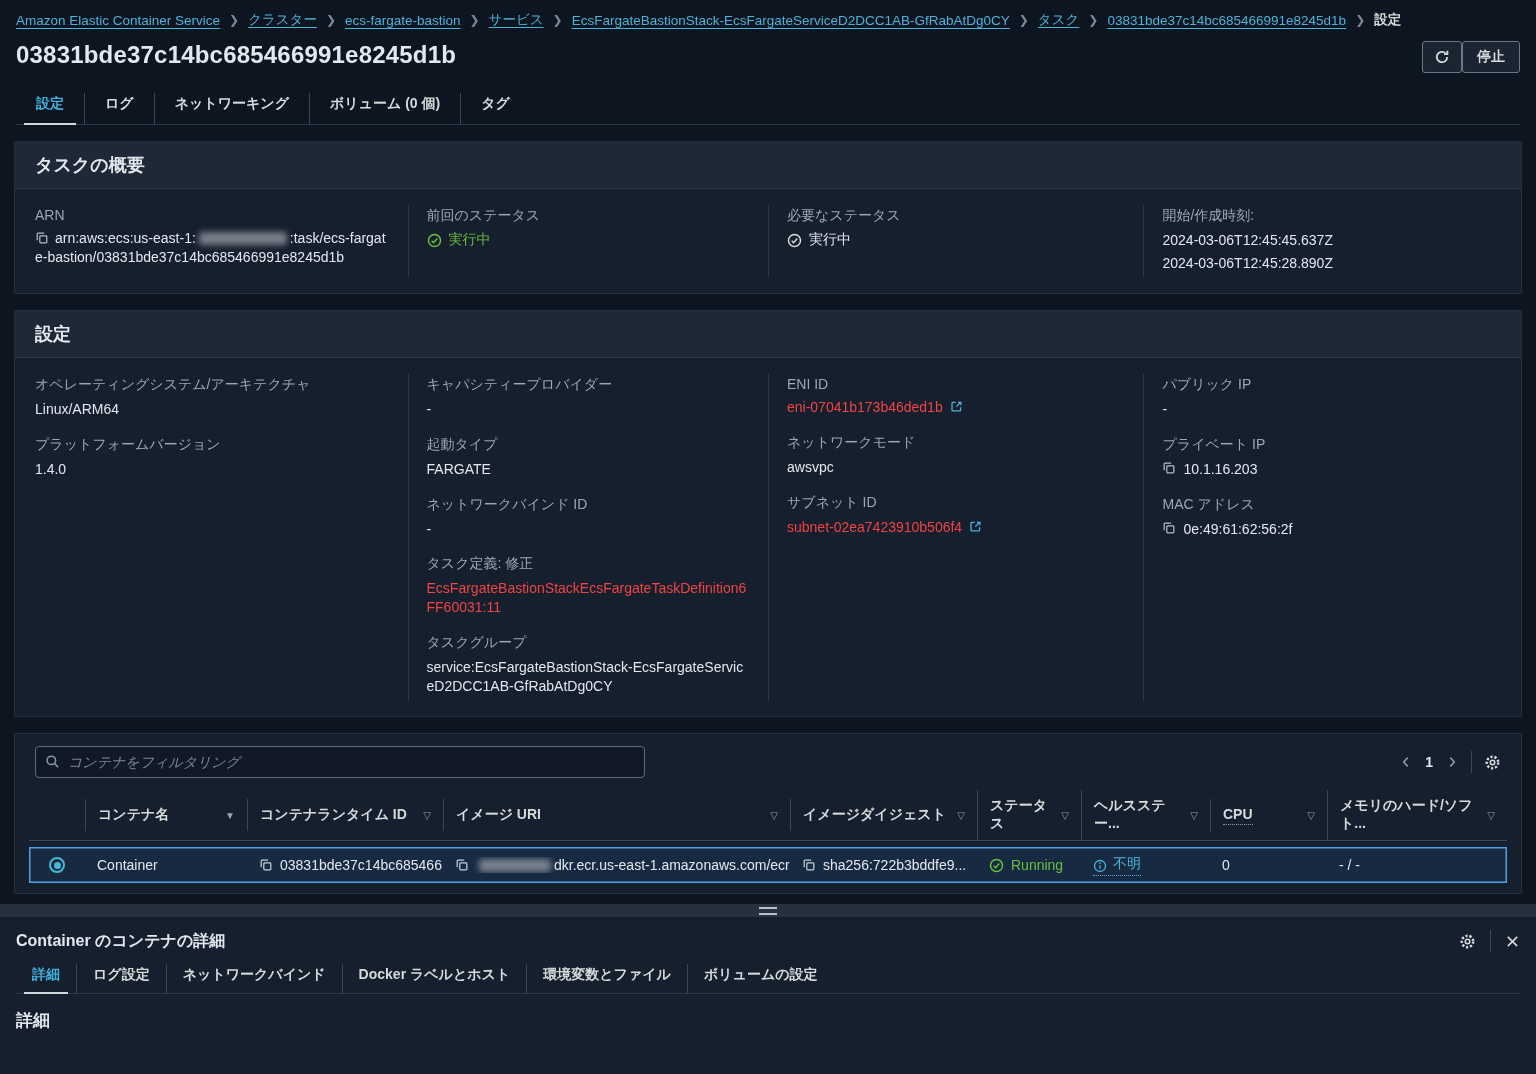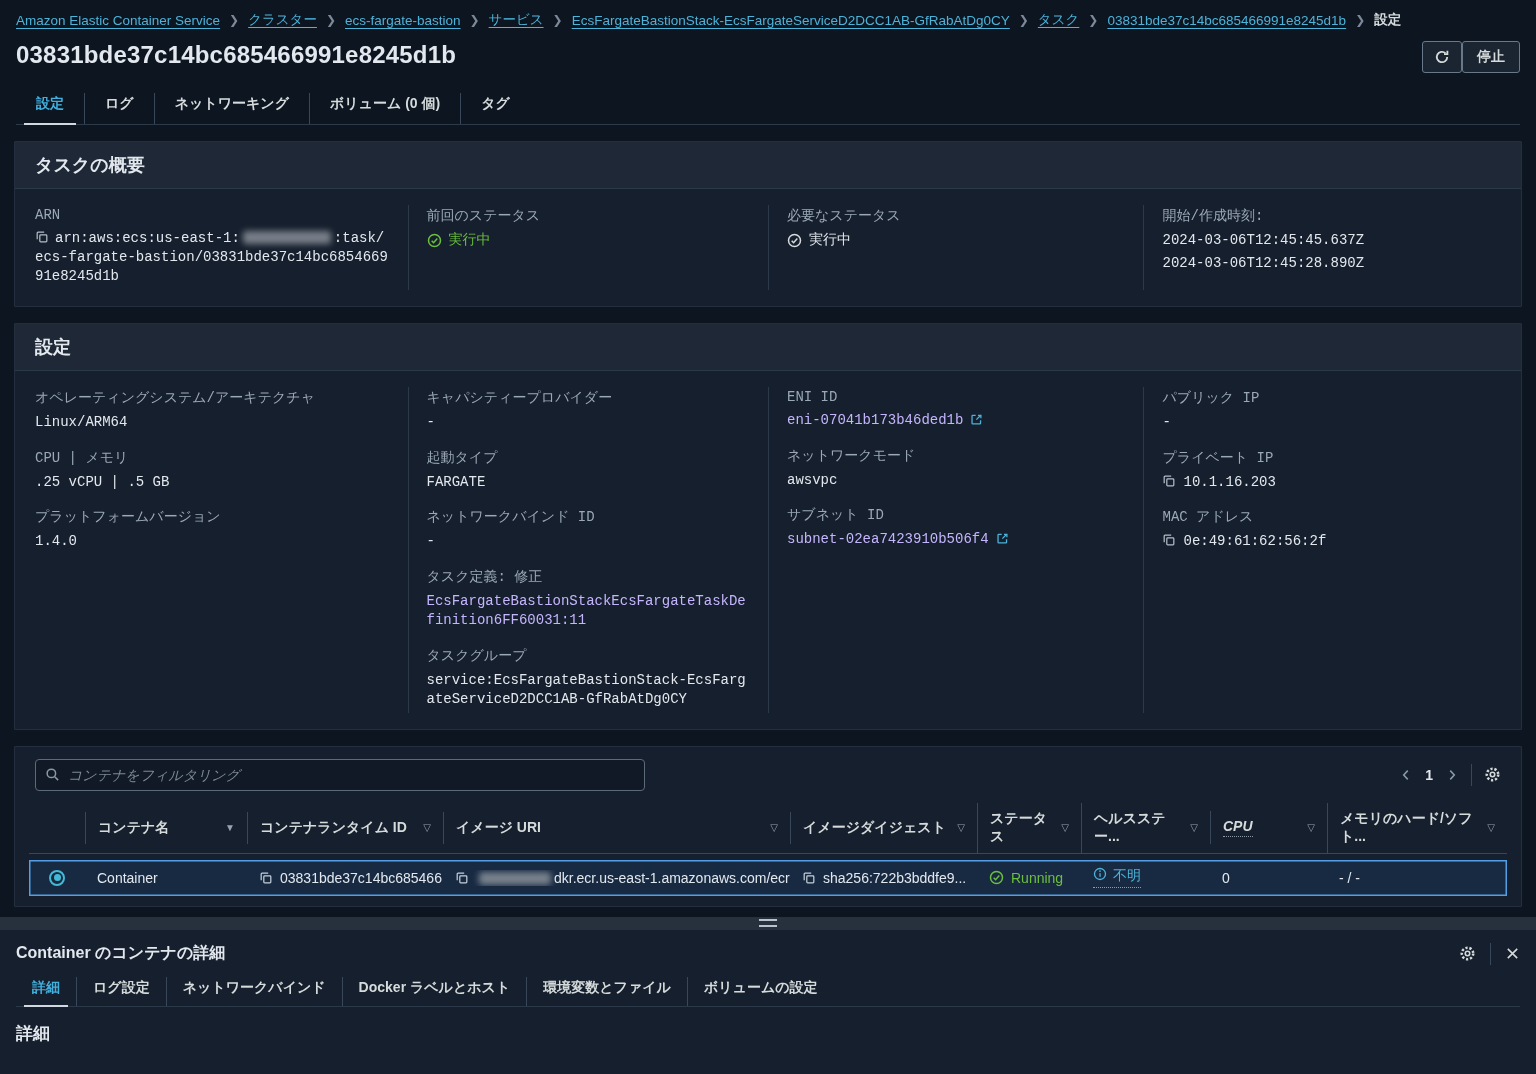--- a/index.html
+++ b/index.html
@@ -3,21 +3,21 @@
 <meta charset="utf-8">
 <style>
   * { box-sizing: border-box; }
   html,body { margin:0; padding:0; }
   body {
     width:1536px; height:1074px; overflow:hidden;
     background:#0d1521; color:#e3e8ee;
     font-family:"Liberation Sans","DejaVu Sans",sans-serif;
     font-size:14px;
   }
-  .link { color:#c4b5fd; cursor:pointer; }
+  .link { color:#ef4444; cursor:pointer; }
   svg { display:block; }
   .icon { flex:0 0 auto; }
 
   
   .breadcrumb { display:flex; align-items:center; gap:9px; padding:11px 16px 4px; font-size:13.5px; flex-wrap:nowrap; white-space:nowrap; }
   .crumb { color:#4cb3d9; text-decoration:underline; text-underline-offset:3px; cursor:pointer; }
   .crumb-sep { color:#7d8998; font-size:12px; }
   .crumb-current { color:#d5dbdb; font-weight:700; }
 
   
@@ -38,21 +38,21 @@
   
   .card { margin:16px 14px 0; background:#161f2d; border:1px solid #232f3f; border-radius:1px; }
   .card-header { background:#1e2836; border-bottom:1px solid #2c3949; padding:11px 20px; font-size:18px; font-weight:700;
                  display:flex; justify-content:space-between; }
   .count { color:#95a3b3; }
   .card-body { padding:16px 2px; }
   .kv-grid { display:grid; }
   .grid-4 { grid-template-columns:26% 24% 25% 25%; }
   .col { padding:2px 18px; }
   .col + .col { border-left:1px solid #2c3949; }
-  .field { margin-bottom:17px;font-family:Liberation Mono, monospace; }
+  .field { margin-bottom:17px; }
   .field:last-child { margin-bottom:2px; }
   .label { color:#9aa8b7; margin-bottom:6px; }
   .value { color:#e3e8ee; line-height:1.35; word-break:break-all; }
   .inline-val { display:flex; align-items:flex-start; gap:7px; }
   .status { display:flex; align-items:center; gap:7px; }
   .status.green { color:#6bbf3e; }
   .redacted { display:inline-block; width:88px; height:13px; border-radius:3px; background:#9097a0; opacity:.8;
               filter:blur(3px); vertical-align:-2px; margin:0 3px; }
   .redacted.sm { width:72px; }
 
@@ -68,26 +68,26 @@
   .pg-btn { cursor:pointer; display:flex; align-items:center; }
   .v-div { width:1px; height:22px; background:#39475a; }
 
   
   .tbl { margin:0 14px 10px; }
   .tbl-grid { display:grid; grid-template-columns:56px 162px 196px 347px 187px 104px 129px 117px 1fr; align-items:center; }
   .th { display:flex; justify-content:space-between; align-items:center; gap:6px; padding:7px 12px; font-weight:700; color:#d5dbdb; }
   .th + .th { border-left:1px solid #39475a; }
   .thead { border-bottom:1px solid #39475a; }
   .sort { color:#95a3b3; font-size:10px; }
-  .dotted-u { border-bottom:1px dotted #8a98a8; padding-bottom:2px;font-style:italic; }
+  .dotted-u { border-bottom:1px dotted #8a98a8; padding-bottom:2px; }
   .row { margin-top:6px; background:#182a42; box-shadow:inset 0 0 0 1.5px #539fe5; height:36px; cursor:pointer; }
   .td { display:flex; align-items:center; gap:7px; padding:0 12px; white-space:nowrap; overflow:hidden; }
   .radio { width:16px; height:16px; border:2px solid #44b9d6; border-radius:50%; display:flex; align-items:center; justify-content:center; margin:0 auto; }
   .radio::after { content:""; width:7px; height:7px; border-radius:50%; background:#44b9d6; }
-  .health { color:#4cb3d9; display:flex; align-items:flex-start; gap:6px; border-bottom:1px dotted #4cb3d9; padding-bottom:2px; }
+  .health { color:#4cb3d9; display:flex; align-items:flex-end; gap:6px; border-bottom:1px dotted #4cb3d9; padding-bottom:2px; }
 
   
   .split { height:13px; background:#27303d; display:flex; align-items:center; justify-content:center; cursor:row-resize; }
   .drag-handle { width:18px; height:8px; border-top:2.5px solid #b6c2cf; border-bottom:2.5px solid #b6c2cf; }
 
   
   .panel { background:#161f2d; height:206px; }
   .panel-header { display:flex; justify-content:space-between; align-items:center; padding:13px 16px 4px;text-align:right; }
   .panel-title { font-size:16px; font-weight:700; }
   .panel-icons { display:flex; align-items:center; gap:14px; }
@@ -202,24 +202,20 @@
     <span>設定</span>
   </div>
   <div class="card-body">
     <div class="kv-grid grid-4">
       <div class="col">
         <div class="field">
           <div class="label">オペレーティングシステム/アーキテクチャ</div>
           <div class="value">Linux/ARM64</div>
         </div>
         <div class="field">
-          <div class="label">CPU | メモリ</div>
-          <div class="value">.25 vCPU | .5 GB</div>
-        </div>
-        <div class="field">
           <div class="label">プラットフォームバージョン</div>
           <div class="value">1.4.0</div>
         </div>
       </div>
       <div class="col">
         <div class="field">
           <div class="label">キャパシティープロバイダー</div>
           <div class="value">-</div>
         </div>
         <div class="field">

